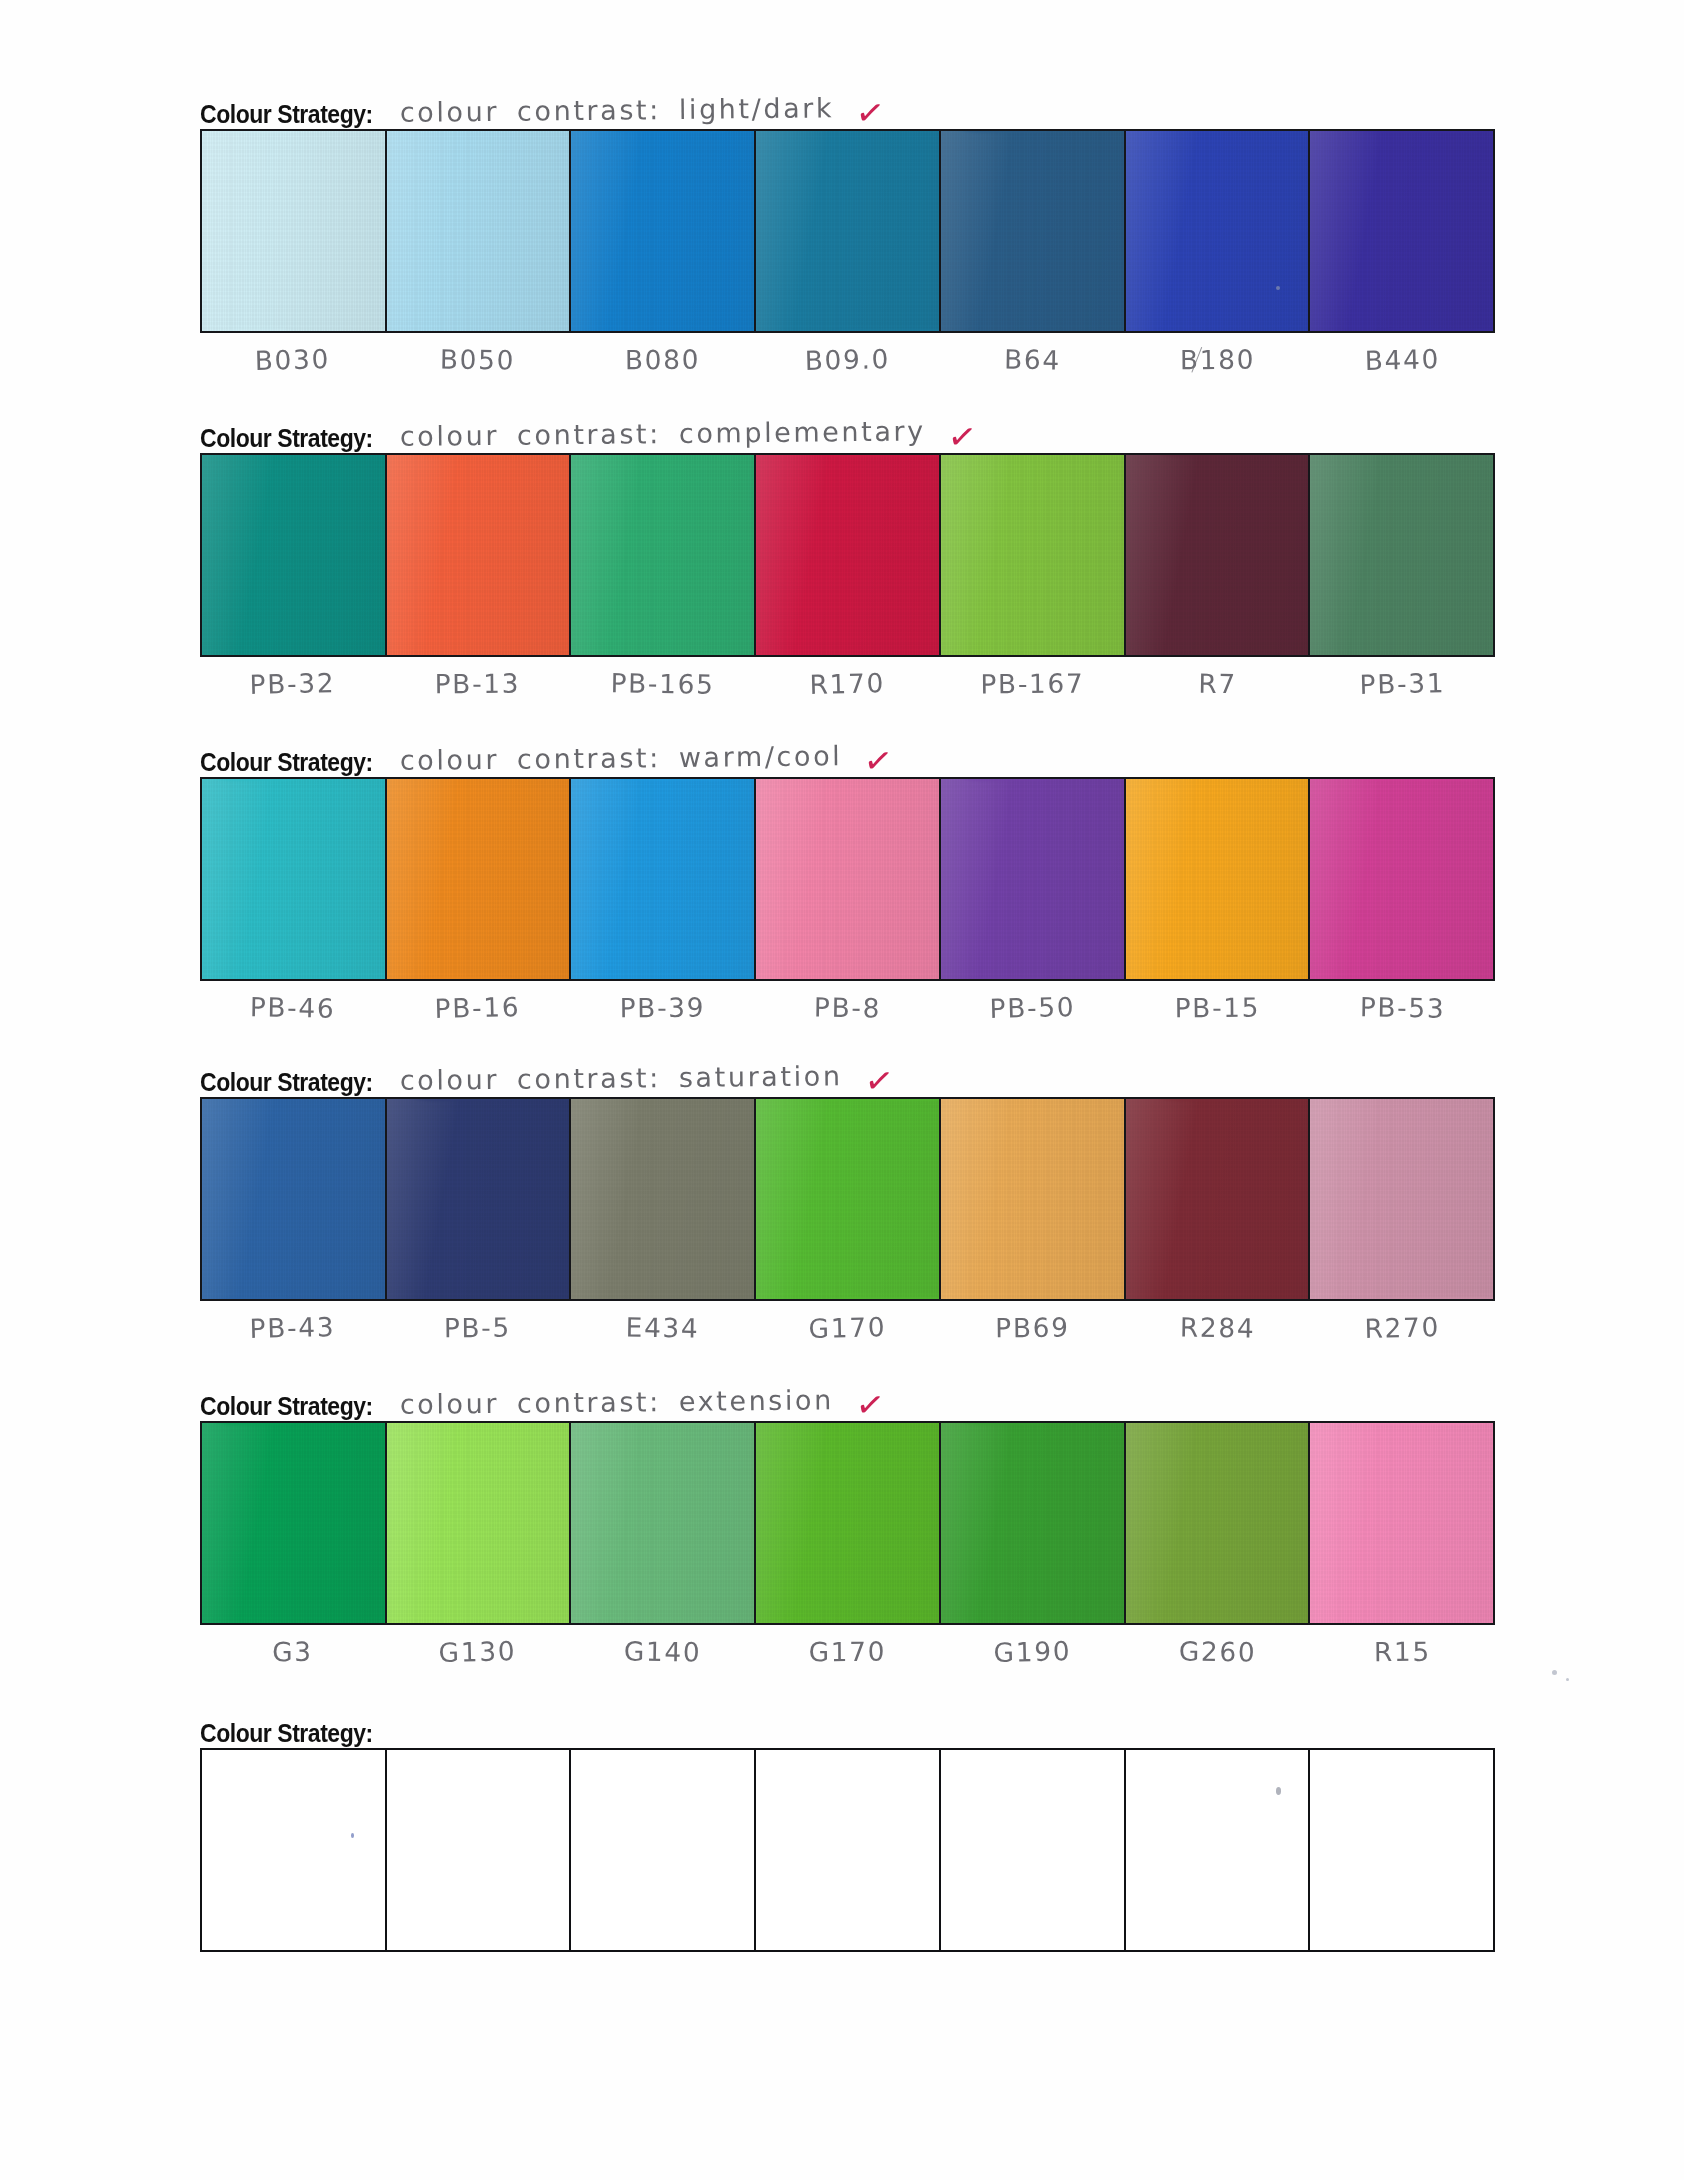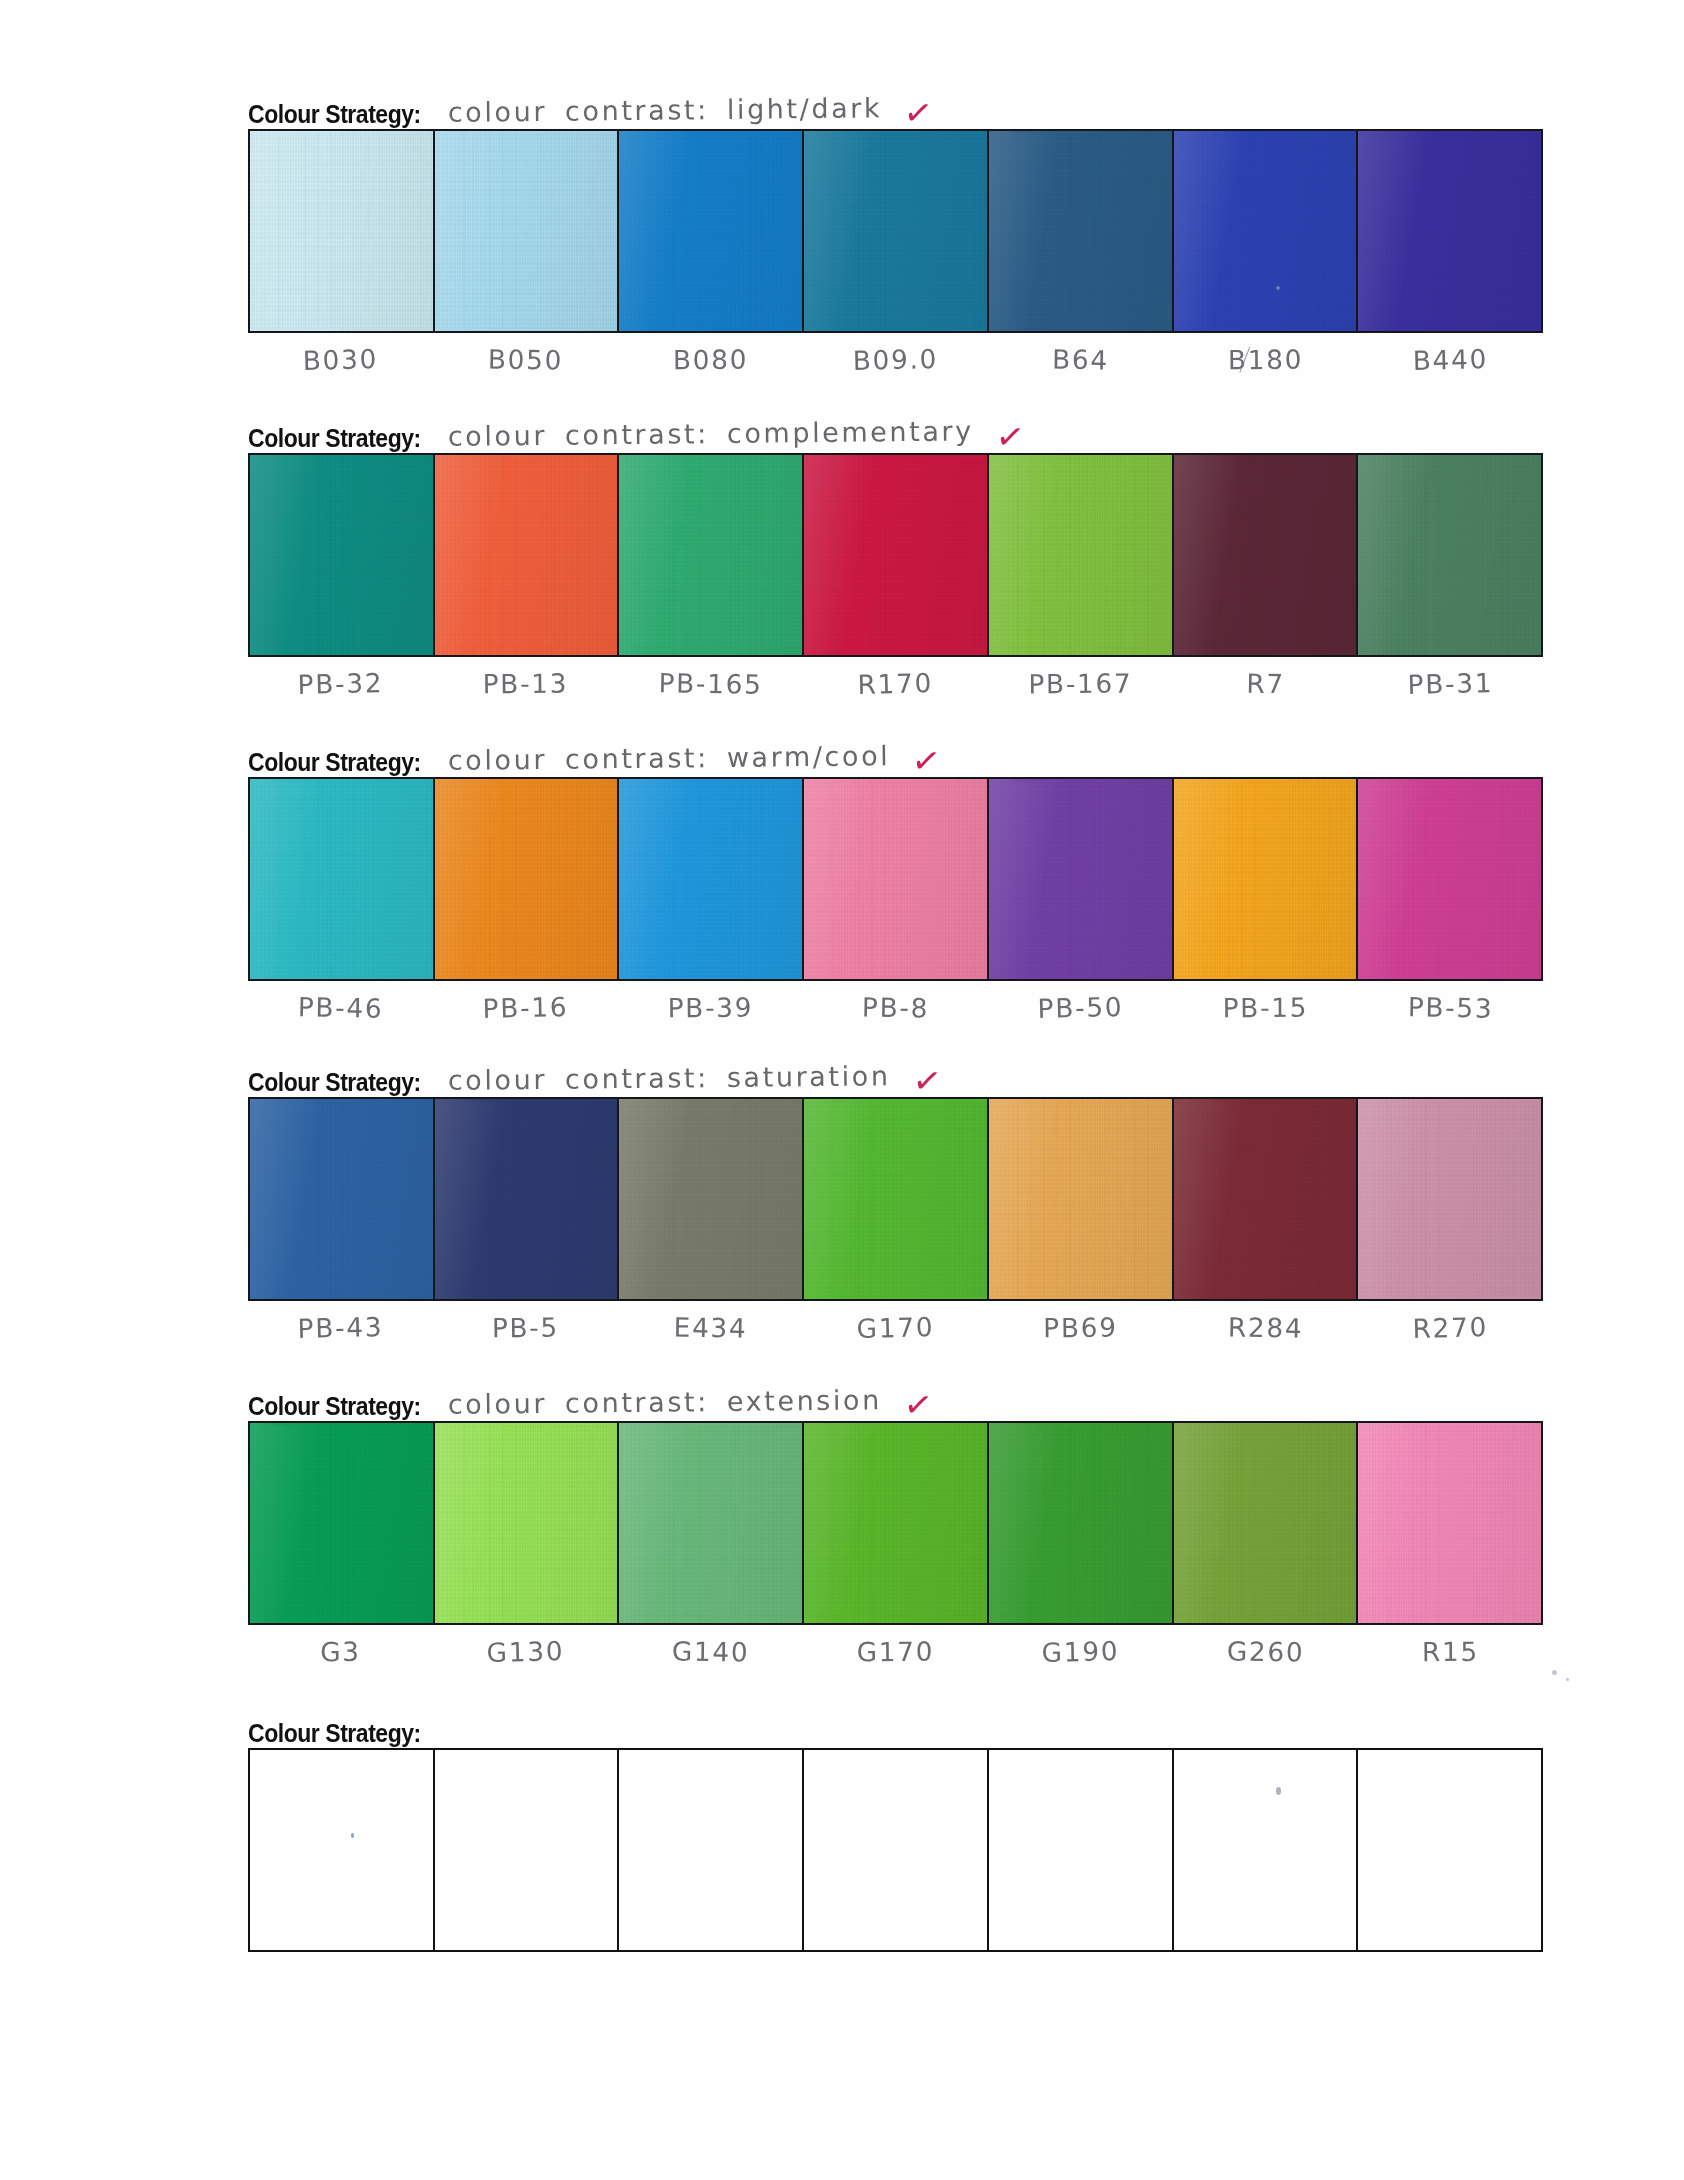--- a/index.html
+++ b/index.html
@@ -20,21 +20,20 @@
     left: 0; top: 0;
     width: 1685px;
     height: 2181px;
     background: #fefefe;
   }
 
   .row-block {
     position: absolute;
     left: 200px;
     width: 1202px;
-    margin-left: 48px;
   }
 
   
   .strategy-line {
     position: relative;
     height: 51px;
     display: flex;
     align-items: flex-end;
     white-space: nowrap;
   }

